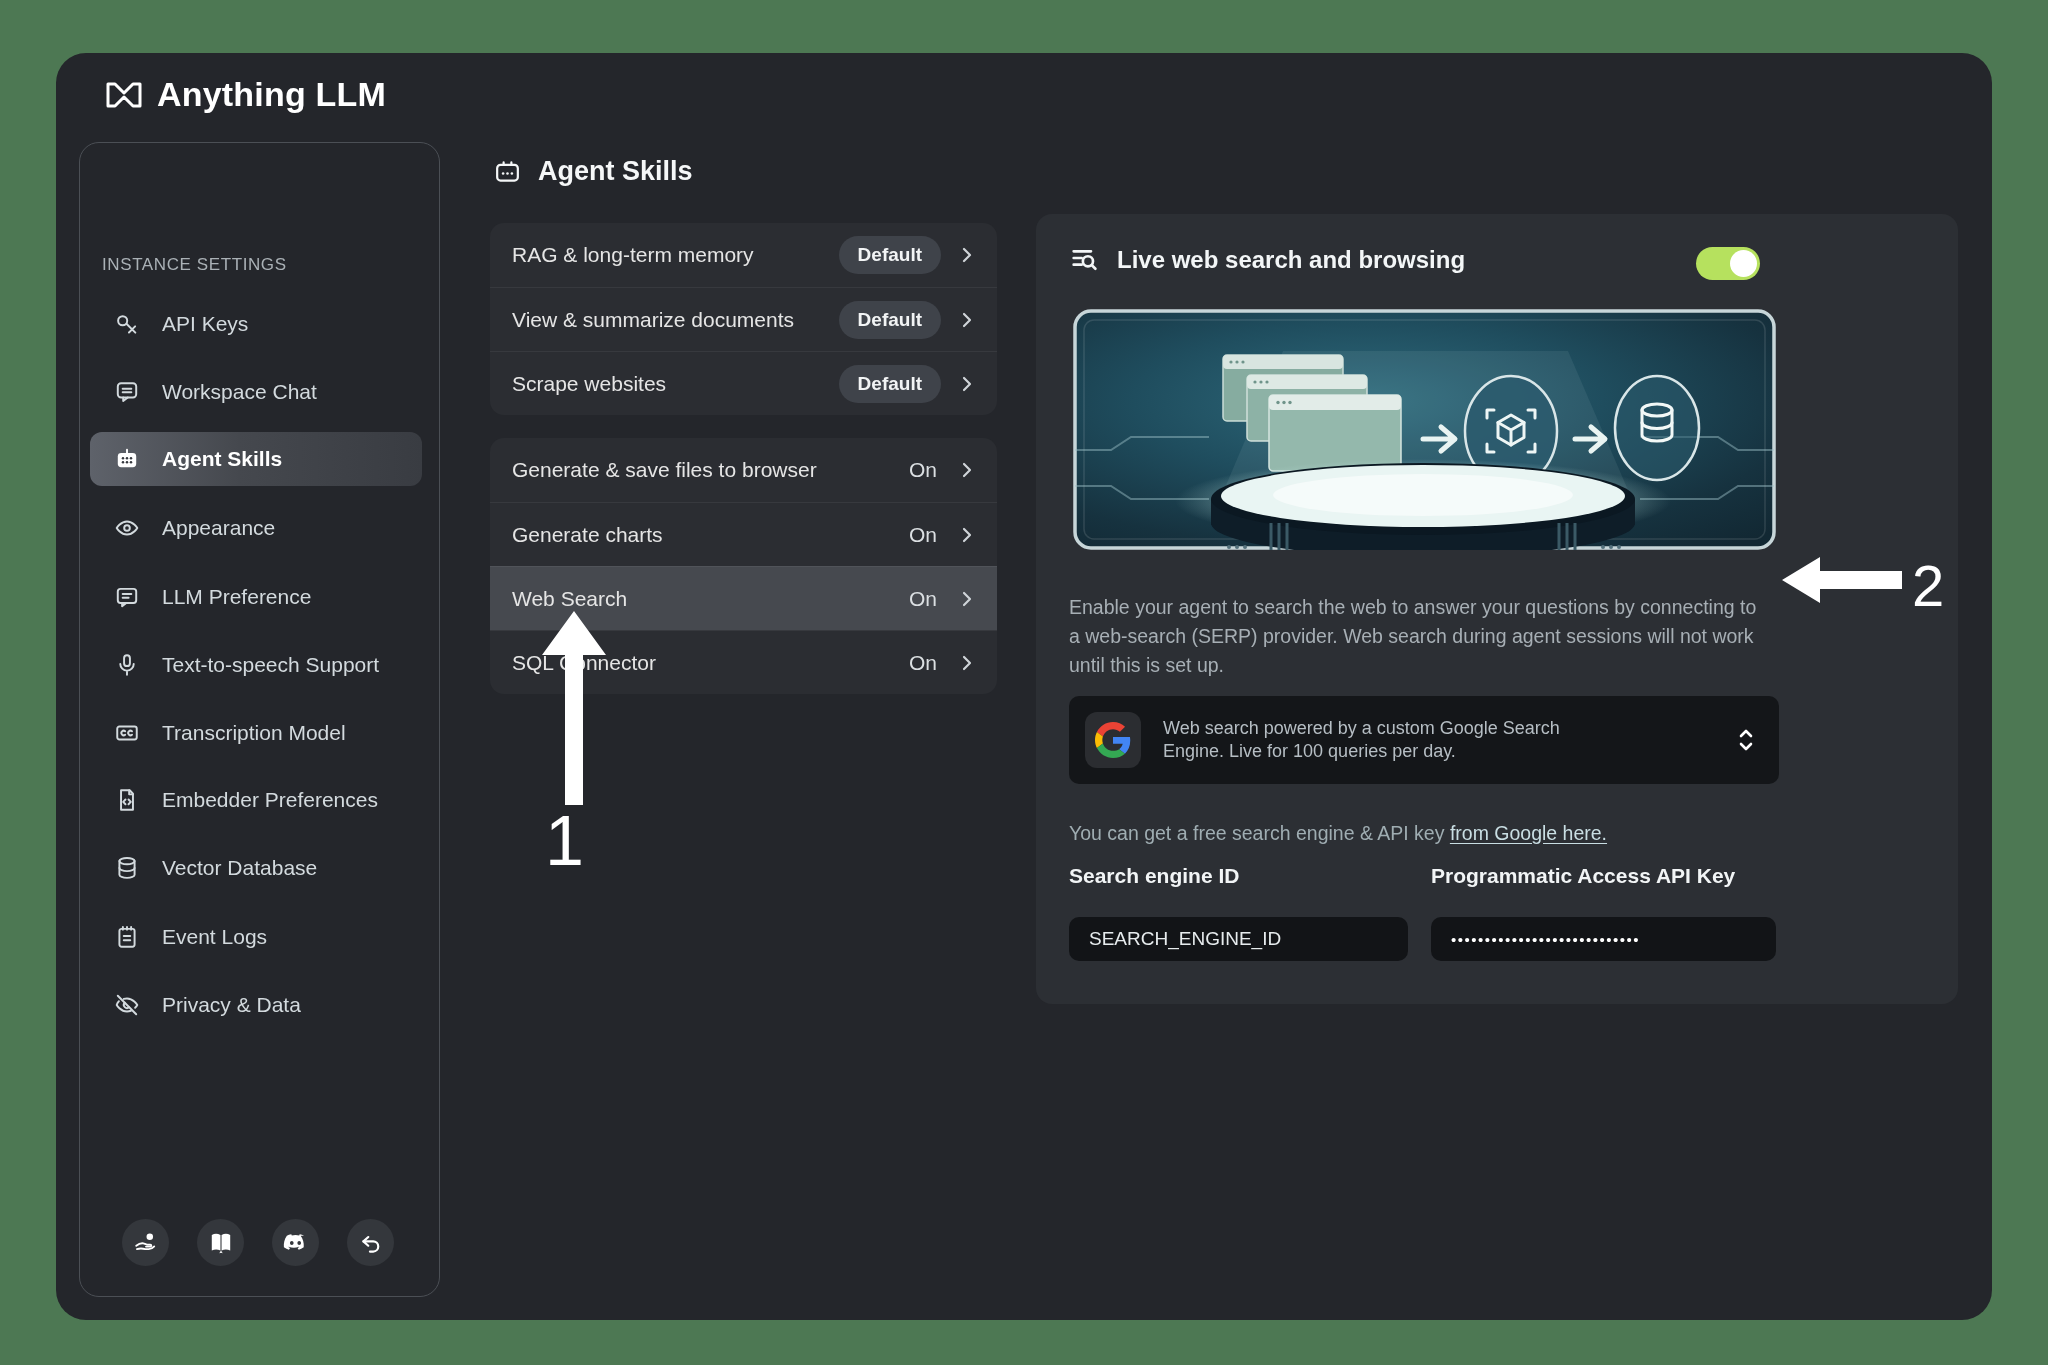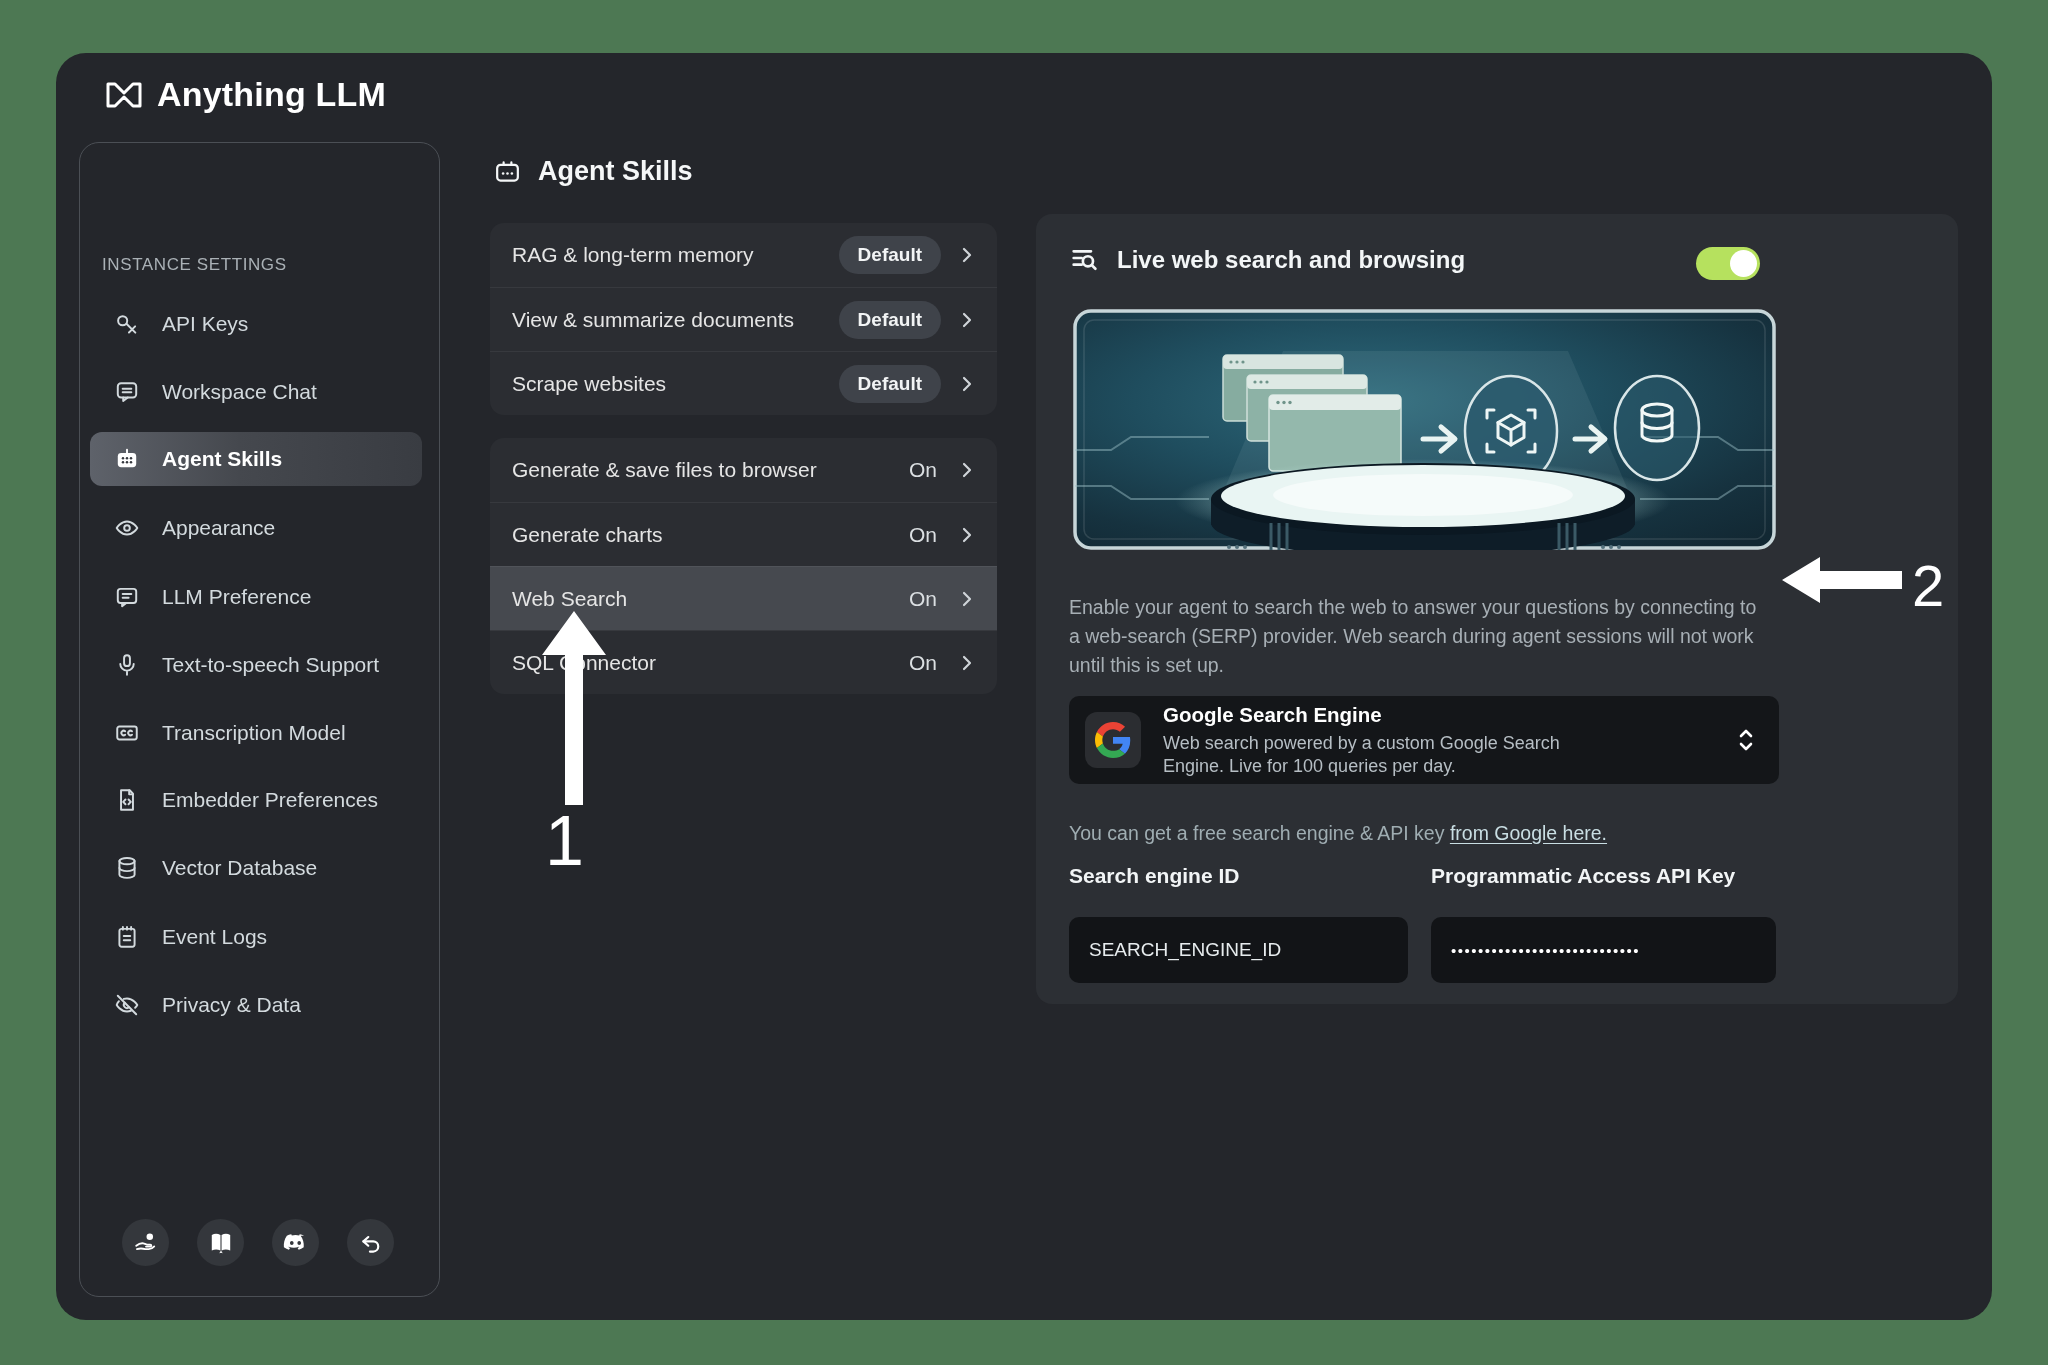--- a/index.html
+++ b/index.html
@@ -69,21 +69,21 @@
   .prov-text { margin-left:22px; flex:1; }
   .prov-name { color:#ffffff; font-size:20.5px; font-weight:700; margin-bottom:5px; }
   .prov-desc { color:#b6bec4; font-size:18px; line-height:23px; max-width:450px; }
   .caret { flex:0 0 auto; }
 
   .help-line { position:absolute; left:33px; top:608px; font-size:19.5px; color:#9fadb2; }
   .help-line a { color:#c9dee3; text-decoration:underline; text-underline-offset:3px; cursor:pointer; }
 
   .field-label { position:absolute; top:650px; color:#f2f5f6; font-size:21px; font-weight:700; }
   .fl-1 { left:33px; } .fl-2 { left:395px; }
-  .field-input { position:absolute; top:703px; height:66px; background:#121417; border:none;
+  .field-input { position:absolute; top:703px; height:44px; background:#121417; border:none;
                  border-radius:10px; color:#e7ecee; font-size:19px; padding:7px 20px;
                  font-family:"Liberation Sans","DejaVu Sans",sans-serif; }
   .fi-1 { left:33px; width:339px; }
   .fi-2 { left:395px; width:345px; font-size:15px; letter-spacing:1.5px; color:#ffffff; }
 
   
   .arrow1 { position:absolute; left:458px; top:556px; pointer-events:none; }
   .num1 { position:absolute; left:489px; top:748px; color:#ffffff; font-size:70px; font-weight:400; }
   .arrow2 { position:absolute; left:1724px; top:501px; pointer-events:none; }
   .num2 { position:absolute; left:1856px; top:499px; color:#ffffff; font-size:58px; font-weight:400; }
@@ -422,21 +422,20 @@
       <div class="provider">
         <div class="g-box">
           <svg width="36" height="36" viewBox="0 0 48 48">
             <path fill="#EA4335" d="M24 9.5c3.54 0 6.71 1.22 9.21 3.6l6.85-6.85C35.9 2.38 30.47 0 24 0 14.62 0 6.51 5.38 2.56 13.22l7.98 6.19C12.43 13.72 17.74 9.5 24 9.5z"></path>
             <path fill="#4285F4" d="M46.98 24.55c0-1.57-.15-3.09-.38-4.55H24v9.02h12.94c-.58 2.96-2.26 5.48-4.78 7.18l7.73 6c4.51-4.18 7.09-10.36 7.09-17.65z"></path>
             <path fill="#FBBC05" d="M10.53 28.59c-.48-1.45-.76-2.99-.76-4.59s.27-3.14.76-4.59l-7.98-6.19C.92 16.46 0 20.12 0 24c0 3.88.92 7.54 2.56 10.78l7.97-6.19z"></path>
             <path fill="#34A853" d="M24 48c6.48 0 11.93-2.13 15.89-5.81l-7.73-6c-2.15 1.45-4.92 2.3-8.16 2.3-6.26 0-11.57-4.22-13.47-9.91l-7.98 6.19C6.51 42.62 14.62 48 24 48z"></path>
           </svg>
         </div>
         <div class="prov-text">
-          <div class="prov-name">Google Search Engine</div>
           <div class="prov-desc">Web search powered by a custom Google Search Engine. Live for 100 queries per day.</div>
         </div>
         <svg class="caret" width="22" height="30" viewBox="0 0 22 30" fill="none" stroke="#ffffff" stroke-width="2.6" stroke-linecap="round" stroke-linejoin="round">
           <path d="M6 11l5-5 5 5M6 19l5 5 5-5"></path>
         </svg>
       </div>
 
       <div class="help-line">
         <span>You can get a free search engine &amp; API key </span><a>from Google here.</a>
       </div>

